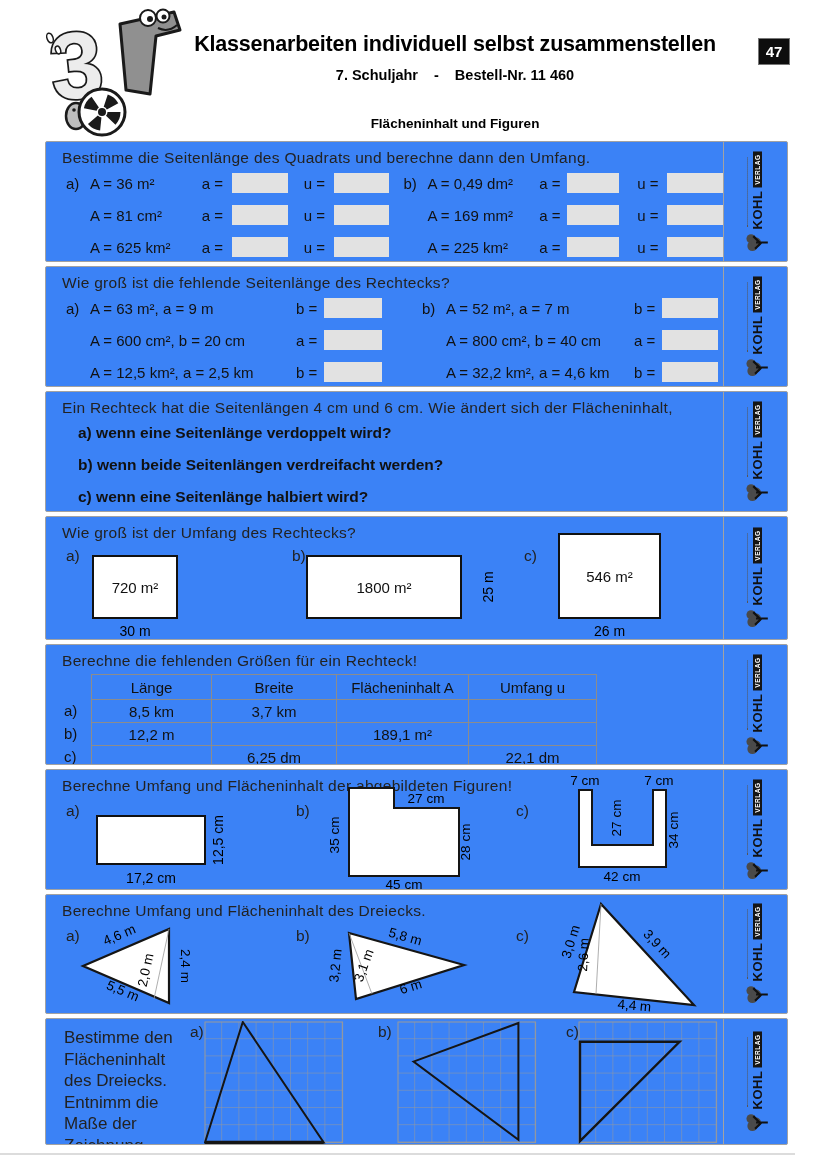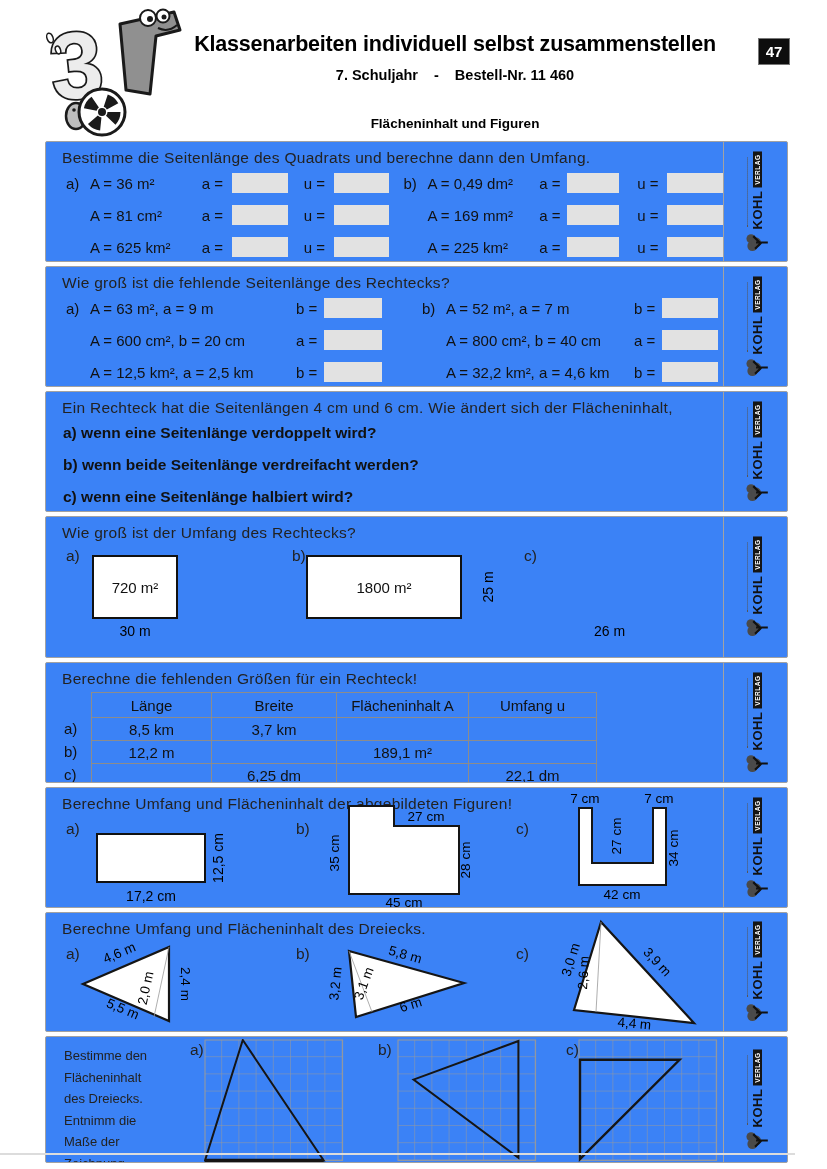--- a/index.html
+++ b/index.html
@@ -17,21 +17,21 @@
   .hdr-topic { position:absolute; left:150px; top:116px; width:610px; text-align:center;
     font-size:13.5px; font-weight:bold; color:#000; }
   .badge { position:absolute; left:758px; top:38px; width:32px; height:27px; background:#0d0d0d;
     border:1px solid #777; color:#fff; font-size:15px; font-weight:bold;
     display:flex; align-items:center; justify-content:center; }
   .mascot { position:absolute; left:34px; top:2px; }
   
   .secs { position:absolute; left:45px; top:141px; width:743px; }
   .sec { position:relative; display:flex; border:1px solid #a2a2a2; border-radius:2px;
     background:#3b82f6; margin-bottom:4px; }
-  .h121{height:121px}.h120{height:120px}.h126{height:142px}.h127{height:127px}
+  .h121{height:121px}.h120{height:120px}.h126{height:124px}.h127{height:127px}
   .sec-content { flex:1; position:relative; padding:7px 0 0 16px; overflow:hidden; }
   .sec-logo { width:64px; border-left:1px solid #a2a2a2; position:relative; }
   .kohllogo { position:absolute; top:50%; left:50%;
     transform:translate(-50%,-50%) rotate(-90deg); display:flex; align-items:center;
     gap:3px; white-space:nowrap; }
   .kohl-stack { display:flex; flex-direction:column; }
   .kohl-dots { border-top:1px dotted #555; height:2px; width:90%; margin:0 0 1px 2px; }
   .kohl-row { display:flex; align-items:center; gap:3px; }
   .kohl-text { font-size:13px; font-weight:bold; letter-spacing:0.5px; color:#111; }
   .verlag-box { background:#151515; color:#fff; font-size:6.5px; font-weight:bold;
@@ -41,21 +41,21 @@
   .prow { display:flex; align-items:center; height:32px; margin-left:4px; font-size:15px; }
   .prow:first-of-type { margin-top:5px; }
   .abox { display:inline-block; width:56px; height:20px; background:#e2e2e2; }
   .s1-p1{width:24px}.s1-g1{width:112px}.s1-e1{width:30px}
   .s1-b1{margin-right:16px}.s1-e2{width:30px}
   .s1-p2{width:24px;margin-left:14px}.s1-g2{width:112px}.s1-e3{width:28px}
   .s1-b3{width:52px;margin-right:18px}.s1-e4{width:30px}
   .s2-p1{width:24px}.s2-g1{width:206px}.s2-e1{width:28px}.s2-b1{width:58px}
   .s2-p2{width:24px;margin-left:40px}.s2-g2{width:188px}.s2-e2{width:28px}
   
-  .s3-item { margin-left:1px; height:32px; display:flex; align-items:center;
+  .s3-item { margin-left:16px; height:32px; display:flex; align-items:center;
     font-size:15.5px; font-weight:bold; }
   .s3-item:first-of-type { margin-top:6px; }
   
   .figlabel { position:absolute; font-size:15.5px; color:#222; }
   .dim { position:absolute; font-size:14px; color:#000; text-align:center; }
   .rot { transform:rotate(-90deg); }
   .rectfig { position:absolute; border:2px solid #111; display:flex; align-items:center;
     justify-content:center; font-size:15px; background:#fff; }
   
   .s5-wrap { position:relative; margin:4px 0 0 29px; }
@@ -222,21 +222,21 @@
               </div>
             </div>
         </div>
       </div>
     </div>
 
     <div class="sec h121">
       <div class="sec-content">
         <div class="sec-title">Ein Rechteck hat die Seitenlängen 4 cm und 6 cm. Wie ändert sich der Flächeninhalt,</div>
         <div class="s3-item">a) wenn eine Seitenlänge verdoppelt wird?</div>
-        <div class="s3-item">b) wenn beide Seitenlänge verdreifacht werden?</div>
+        <div class="s3-item">b) wenn beide Seitenlängen verdreifacht werden?</div>
         <div class="s3-item">c) wenn eine Seitenlänge halbiert wird?</div>
       </div>
       <div class="sec-logo">
         <div class="kohllogo">
           <svg width="20" height="24" viewBox="0 0 22 26">
               <circle cx="7" cy="9" r="5.5" fill="#4a4a4a"></circle>
               <circle cx="15" cy="7.5" r="5" fill="#4a4a4a"></circle>
               <circle cx="11" cy="13" r="5.5" fill="#4a4a4a"></circle>
               <path d="M11 26 V13 M11 19 L4 12 M11 17 L18 10" stroke="#111" stroke-width="2.4" fill="none"></path>
             </svg>
@@ -258,20 +258,23 @@
         <div class="rectfig" style="left:46px;top:38px;width:86px;height:64px">
             <span>720 m²</span>
           </div>
         <span class="dim" style="left:46px;top:106px;width:86px">30 m</span>
         <span class="figlabel" style="left:246px;top:30px">b)</span>
         <div class="rectfig" style="left:260px;top:38px;width:156px;height:64px">
             <span>1800 m²</span>
           </div>
         <span class="dim rot" style="left:412px;top:62px;width:60px">25 m</span>
         <span class="figlabel" style="left:478px;top:30px">c)</span>
+        <div class="rectfig" style="left:512px;top:16px;width:103px;height:86px">
+            <span>546 m²</span>
+          </div>
         <span class="dim" style="left:512px;top:106px;width:103px">26 m</span>
       </div>
       <div class="sec-logo">
         <div class="kohllogo">
           <svg width="20" height="24" viewBox="0 0 22 26">
               <circle cx="7" cy="9" r="5.5" fill="#4a4a4a"></circle>
               <circle cx="15" cy="7.5" r="5" fill="#4a4a4a"></circle>
               <circle cx="11" cy="13" r="5.5" fill="#4a4a4a"></circle>
               <path d="M11 26 V13 M11 19 L4 12 M11 17 L18 10" stroke="#111" stroke-width="2.4" fill="none"></path>
             </svg>
@@ -433,21 +436,21 @@
                 <span class="kohl-text">KOHL</span>
                 <span class="verlag-box">VERLAG</span>
               </div>
             </div>
         </div>
       </div>
     </div>
 
     <div class="sec h127">
       <div class="sec-content">
-        <div style="position:absolute;left:18px;top:8px;font-size:13px;line-height:21.5px;color:#222">
+        <div style="position:absolute;left:18px;top:8px;font-size:17px;line-height:21.5px;color:#222">
           <div>Bestimme den</div>
           <div>Flächeninhalt</div>
           <div>des Dreiecks.</div>
           <div>Entnimm die</div>
           <div>Maße der</div>
           <div>Zeichnung.</div>
         </div>
         <span class="figlabel" style="left:144px;top:4px">a)</span>
         <svg style="position:absolute;left:158px;top:2px" width="140" height="124">
           <defs>

